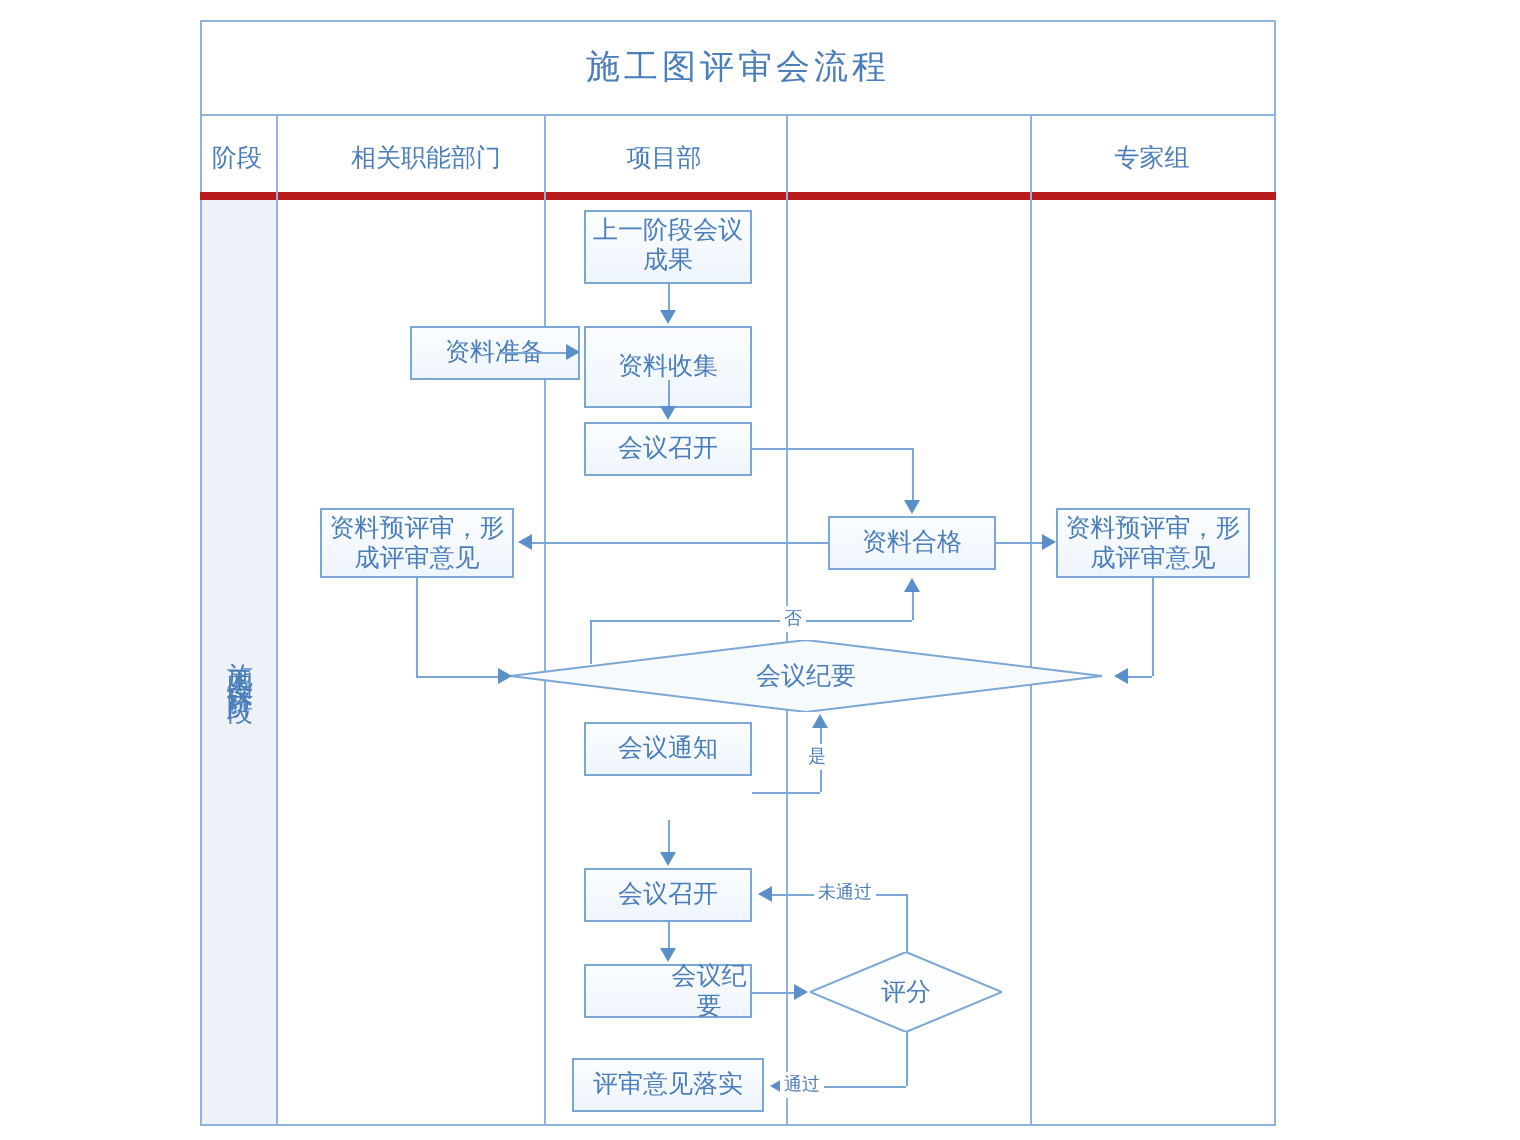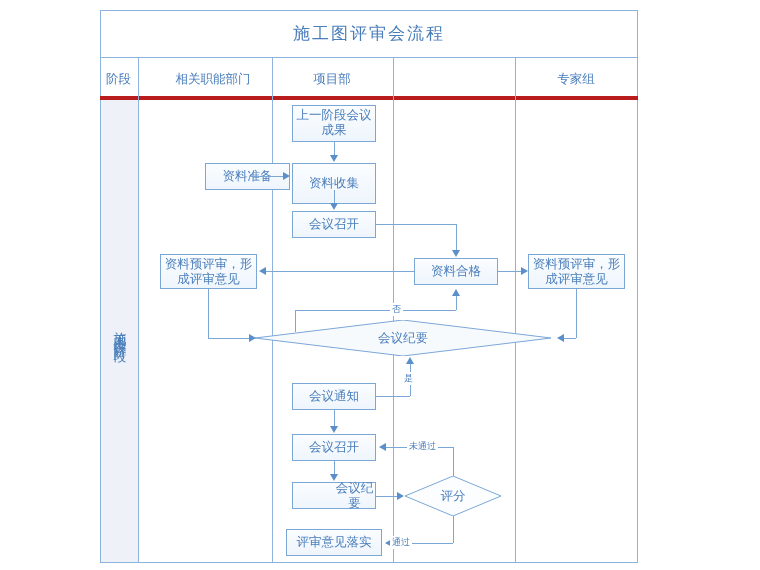--- a/index.html
+++ b/index.html
@@ -111,21 +111,21 @@
     <span>资料预评审，形成评审意见</span>
     </div>
 
   <div class="diamond" style="left:255px;top:320px;width:296px;height:36px;">
     <svg width="296" height="36" viewBox="0 0 296 36">
       <polygon points="0,18 148,0 296,18 148,36" fill="#f7fafd" stroke="#7ba7d7" stroke-width="1"></polygon>
     </svg>
     <span>会议纪要</span>
   </div>
 
-  <div class="node" style="left:292px;top:383px;width:84px;height:27px;">
+  <div class="node" style="left:292px;top:361px;width:84px;height:27px;">
     <span>会议通知</span>
     </div>
 
   <div class="node" style="left:292px;top:434px;width:84px;height:27px;">
     <span>会议召开</span>
     </div>
 
   <div class="node" style="left:292px;top:482px;width:84px;height:27px;padding-left:41px;">
     <span>会议纪要</span>
     </div>

